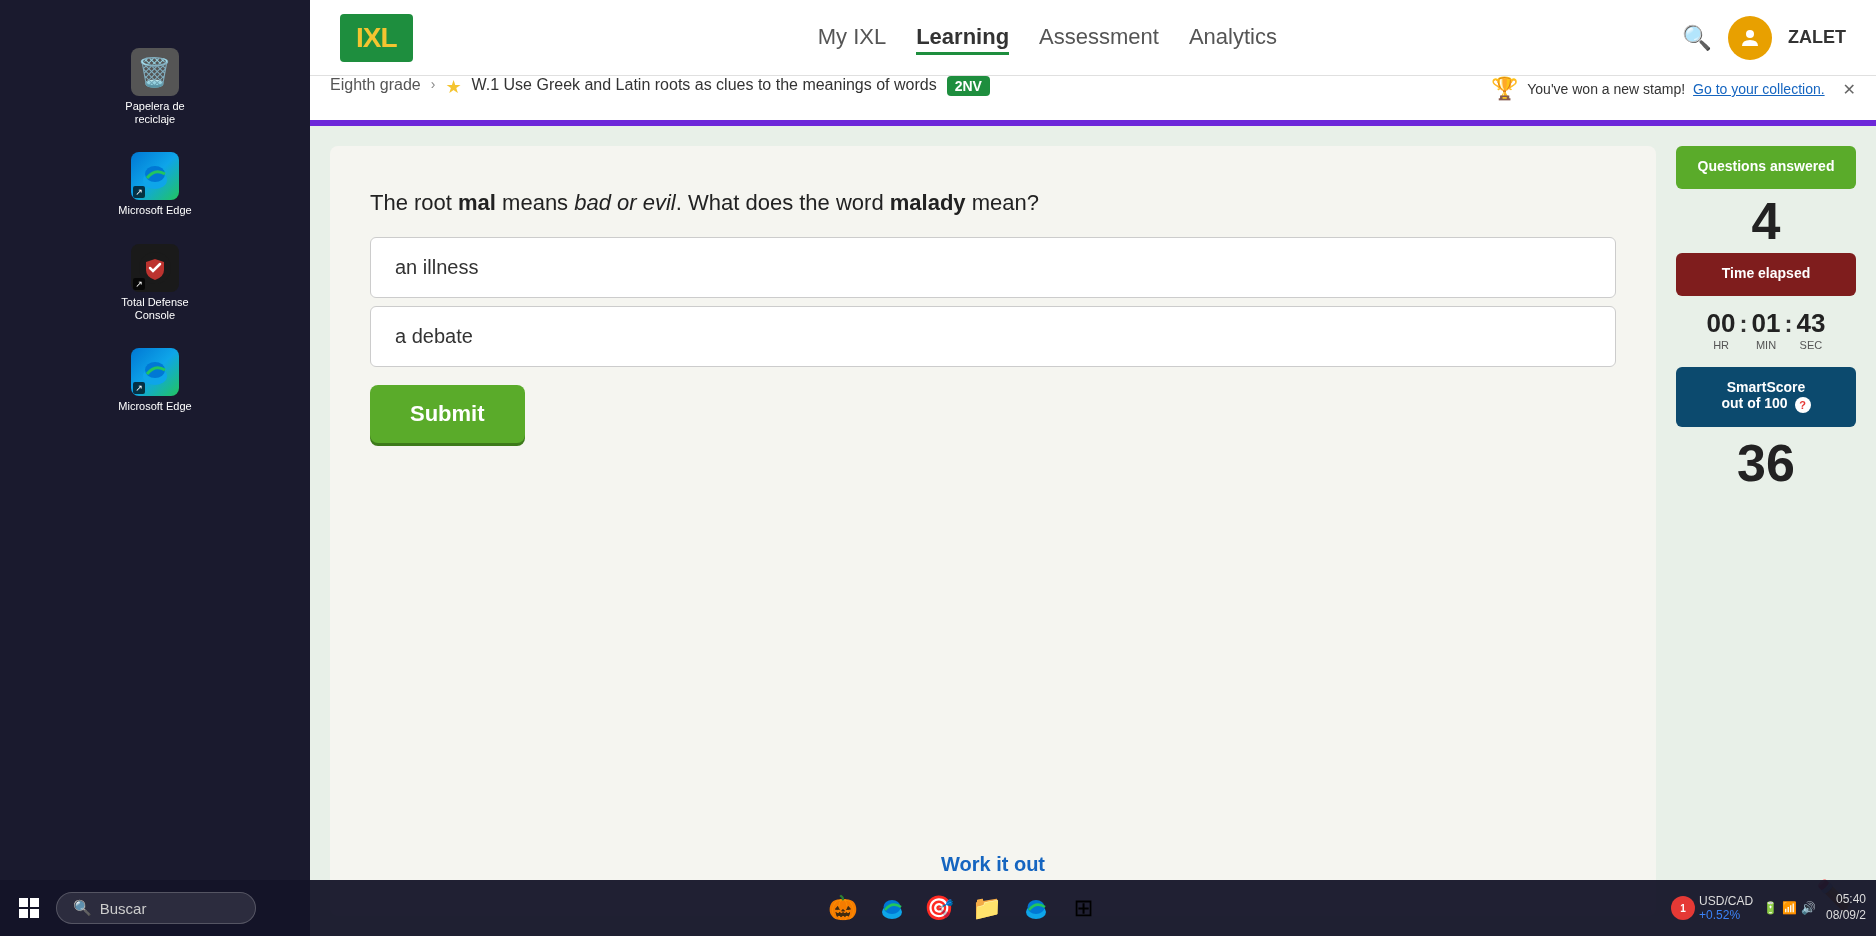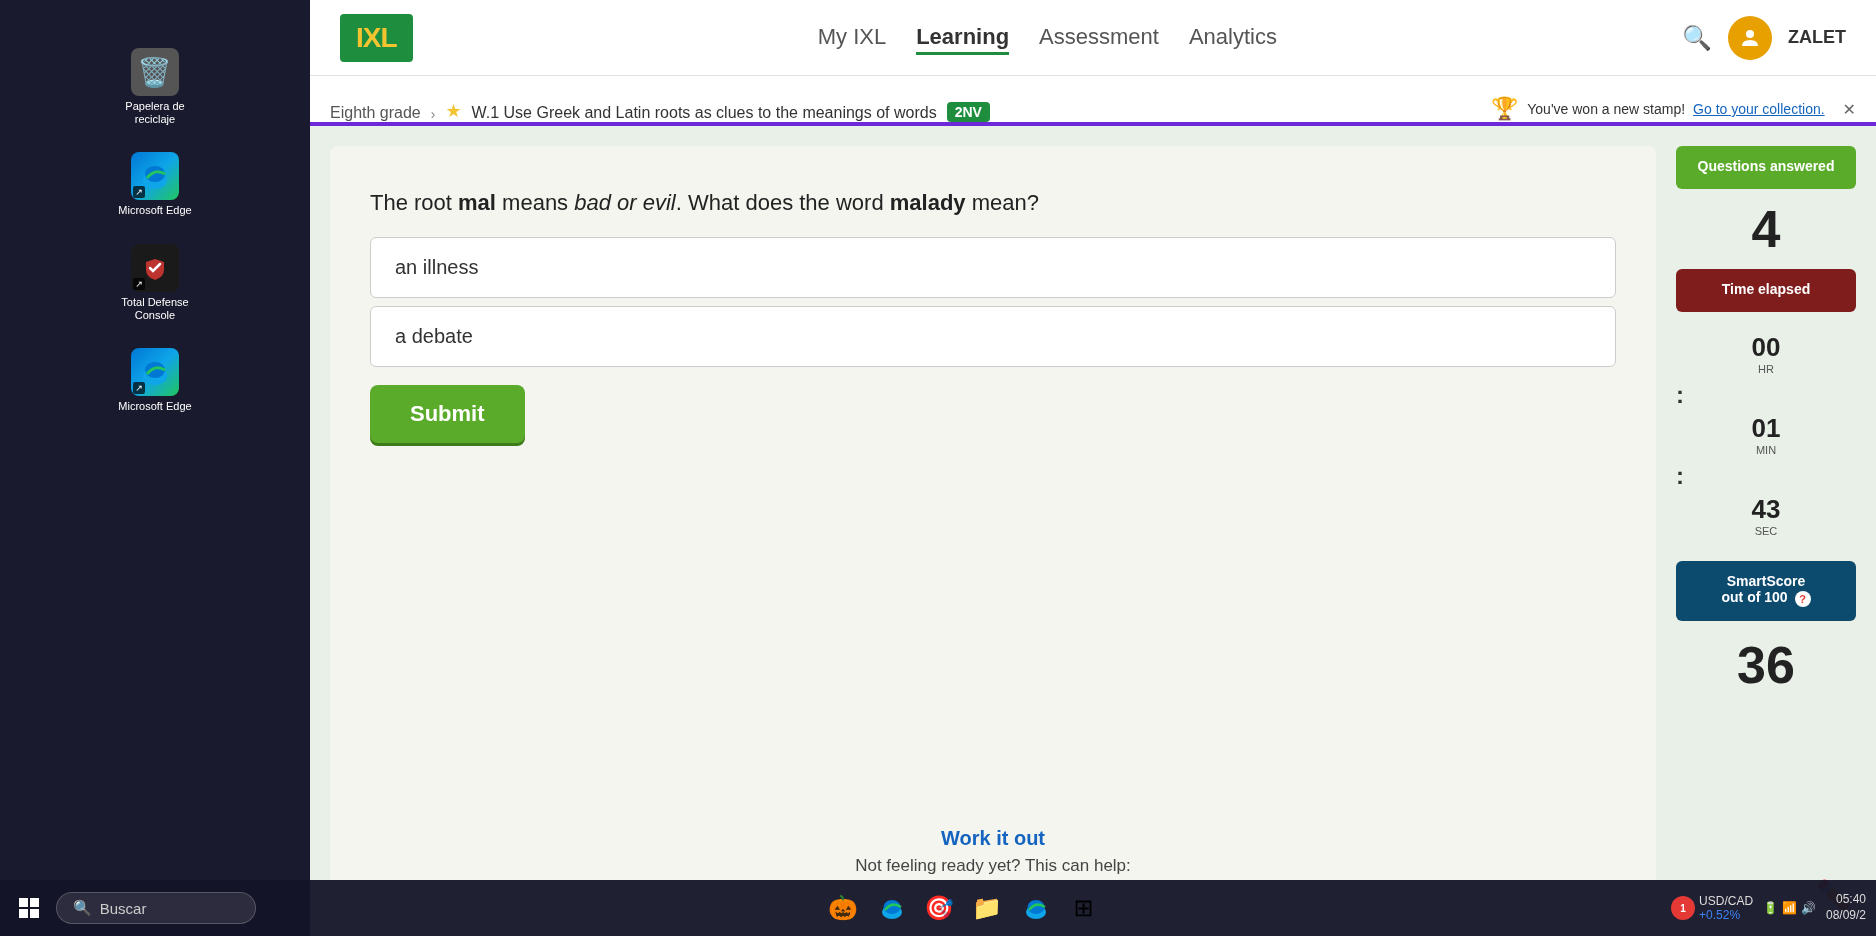--- a/index.html
+++ b/index.html
@@ -134,23 +134,23 @@
       font-size: 18px;
       font-weight: 600;
       color: #333;
     }
 
     
     .breadcrumb-bar {
       background: #fff;
       height: 50px;
       display: flex;
-      align-items: flex-end;
+      align-items: flex-start;
       padding: 0 20px;
-      border-bottom: 4px solid #6d28d9;
+      border-bottom: 6px solid #6d28d9;
       gap: 10px;
     }
     .breadcrumb-text {
       font-size: 16px;
       color: #555;
     }
     .breadcrumb-arrow { color: #888; font-size: 14px; }
     .breadcrumb-star { color: #f4c430; font-size: 18px; }
     .breadcrumb-skill {
       font-size: 16px;
@@ -249,21 +249,21 @@
       color: #444;
       font-size: 17px;
       margin-top: 6px;
     }
 
     
     .right-panel {
       width: 180px;
       display: flex;
       flex-direction: column;
-      gap: 14px;
+      gap: 6px;
     }
 
     .stat-box {
       border-radius: 6px;
       padding: 12px 10px 8px;
       text-align: center;
       color: white;
     }
     .stat-box.green { background: #5aab2a; }
     .stat-box.blue { background: #7f1d1d; }
@@ -280,21 +280,20 @@
       font-weight: 900;
       color: #222;
       line-height: 1;
     }
 
     .time-display {
       display: flex;
       justify-content: center;
       gap: 4px;
       margin-top: 6px;
-      flex-direction: column;
     }
     .time-unit {
       display: flex;
       flex-direction: column;
       align-items: center;
     }
     .time-num {
       font-size: 26px;
       font-weight: 700;
       color: #222;
@@ -518,21 +517,20 @@
         <span>The root </span><strong>mal</strong><span> means </span><em>bad or evil</em><span>. What does the word </span><strong>malady</strong><span> mean?</span>
       </div>
 
       <div class="answer-option">an illness</div>
       <div class="answer-option">a debate</div>
 
       <button class="submit-btn">Submit</button>
 
       <div class="work-it-out">
         <div class="work-it-out-title">Work it out</div>
-        <div class="work-it-out-sub">Not feeling ready yet? This can help:</div>
       </div>
     </div>
 
     <div class="right-panel">
       <div class="stat-box green">
         <div class="stat-box-label">Questions answered</div>
       </div>
       <div class="stat-box-value" style="text-align:center;">4</div>
 
       <div class="stat-box blue">

